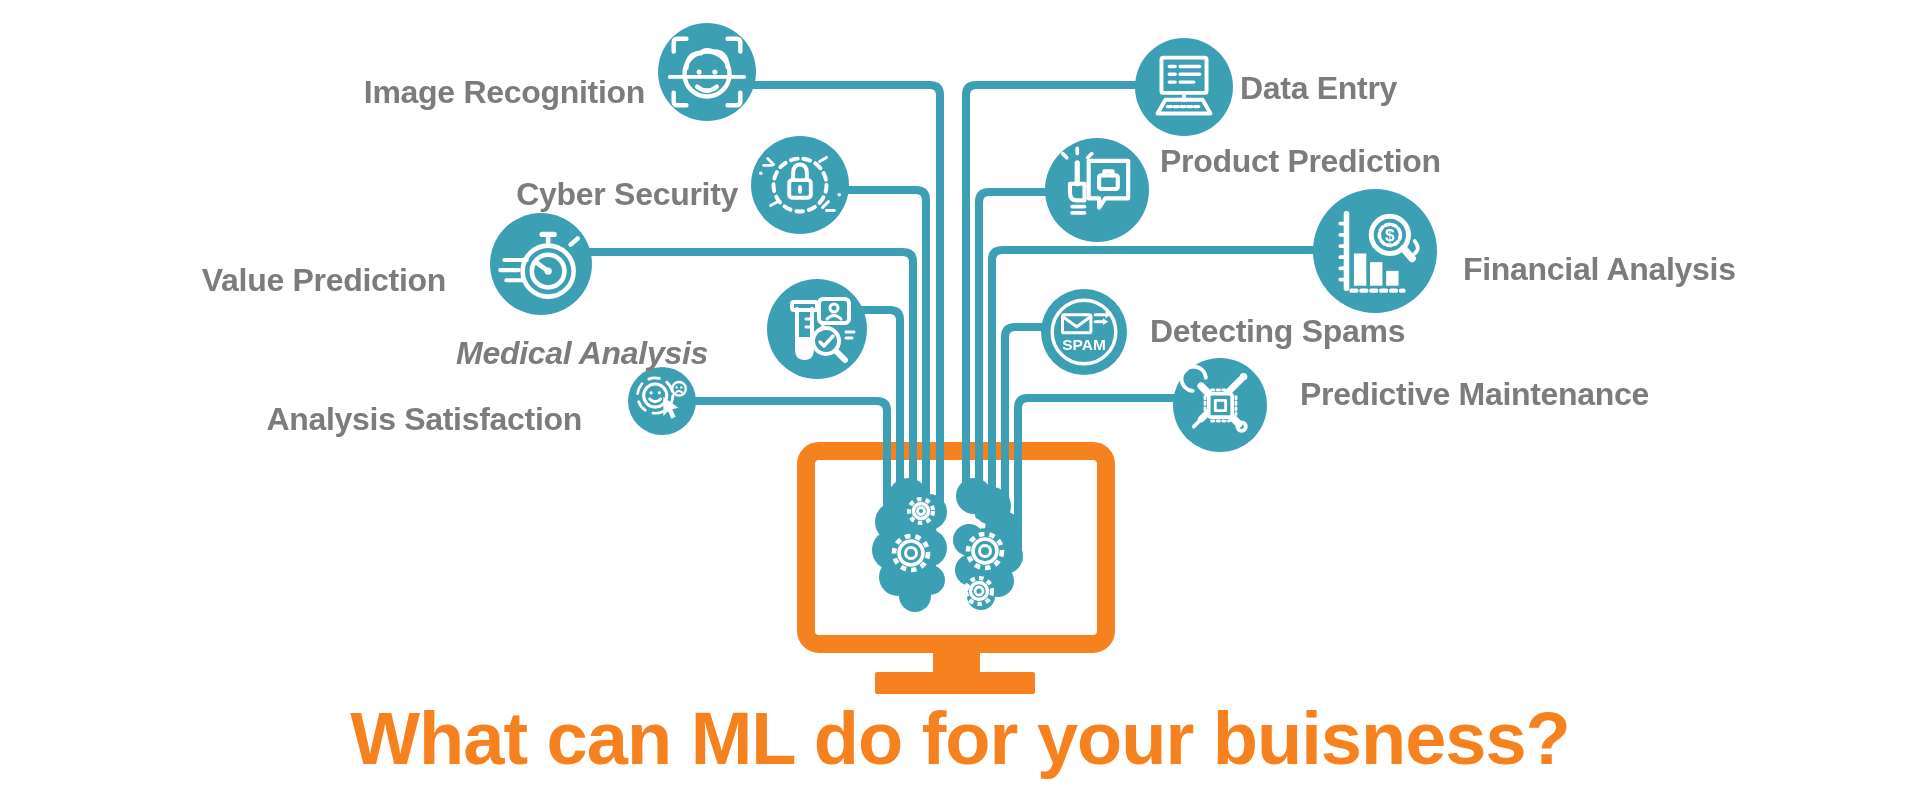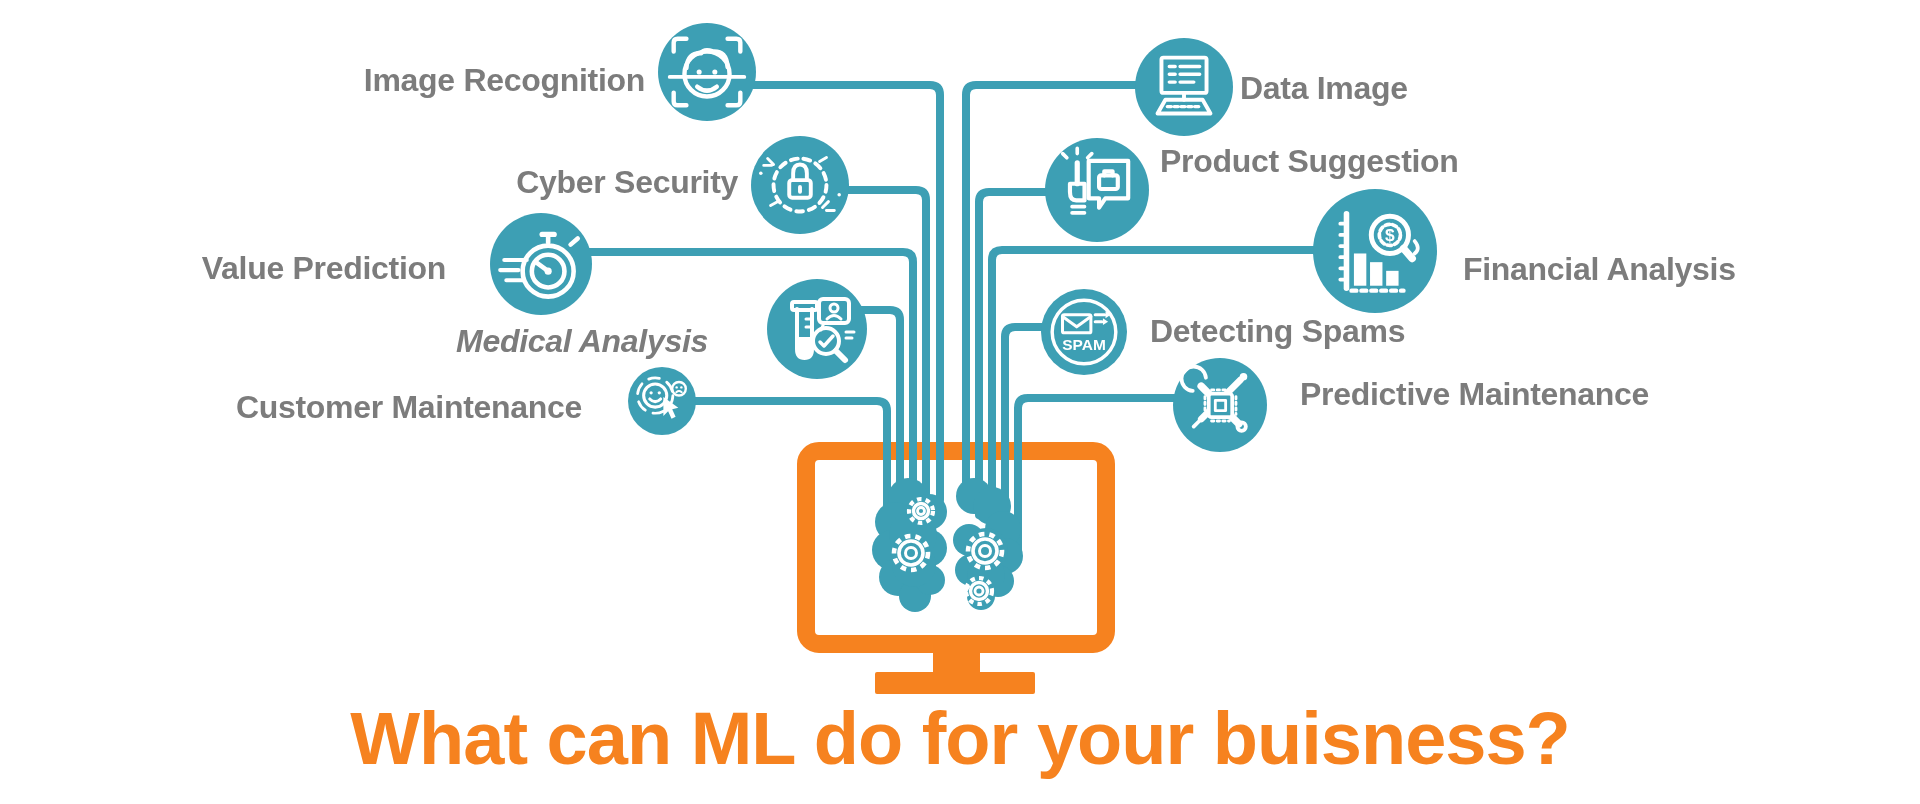--- a/index.html
+++ b/index.html
@@ -1,20 +1,20 @@
 <!DOCTYPE html>
 <html><head>
 <meta charset="utf-8">
 <style>
   html,body{margin:0;padding:0;background:#ffffff;}
   .canvas{position:relative;width:1920px;height:804px;overflow:hidden;background:#ffffff;
           font-family:"Liberation Sans",sans-serif;}
   .label{position:absolute;font-weight:bold;font-size:32px;line-height:38px;color:#7c7c7c;
          white-space:nowrap;letter-spacing:-0.3px;}
-  .label.right-al{text-align:right;}
+  .label.right-al{text-align:right;margin-top:12px;}
   .node-icon{position:absolute;border-radius:50%;background:#3d9fb4;}
   .node-icon svg{display:block;width:100%;height:100%;}
   .overlay{position:absolute;left:0;top:0;pointer-events:none;}
   .monitor{position:absolute;left:797px;top:442px;width:318px;height:211px;box-sizing:border-box;
            border:18px solid #f6821f;border-radius:22px;background:#ffffff;}
   .monitor-neck{position:absolute;left:933px;top:650px;width:47px;height:26px;background:#f6821f;}
   .monitor-base{position:absolute;left:875px;top:672px;width:160px;height:22px;background:#f6821f;border-radius:2px;}
   .title{position:absolute;left:0;right:0;top:696px;text-align:center;font-weight:bold;
          font-size:74px;letter-spacing:-1px;color:#f6821f;}
 </style>
@@ -247,22 +247,22 @@
       <rect x="45" y="45" width="11" height="11" stroke-width="3"></rect>
       <path d="M41 34 h19 M41 67 h19 M34 41 v19 M67 41 v19" stroke-width="3" stroke-dasharray="2.5 3.5"></path>
     </g>
       </svg>
   </div>
 
   <div class="label right-al" style="right:1275px;top:61px;">Image Recognition</div>
   <div class="label right-al" style="right:1182px;top:163px;">Cyber Security</div>
   <div class="label right-al" style="right:1474px;top:249px;text-align:right;">Value Prediction</div>
   <div class="label right-al" style="right:1212px;top:322px;font-style:italic;">Medical Analysis</div>
-  <div class="label right-al" style="right:1338px;top:388px;">Customer Maintenance</div>
-  <div class="label" style="left:1240px;top:69px;">Data Image</div>
-  <div class="label" style="left:1160px;top:142px;">Product Suggestion</div>
+  <div class="label right-al" style="right:1338px;top:388px;">Analysis Satisfaction</div>
+  <div class="label" style="left:1240px;top:69px;">Data Entry</div>
+  <div class="label" style="left:1160px;top:142px;">Product Prediction</div>
   <div class="label" style="left:1150px;top:312px;">Detecting Spams</div>
   <div class="label" style="left:1463px;top:250px;">Financial Analysis</div>
   <div class="label" style="left:1300px;top:375px;">Predictive Maintenance</div>
 
   <div class="title">What can ML do for your buisness?</div>
 
 </div>
 
 </body></html>

